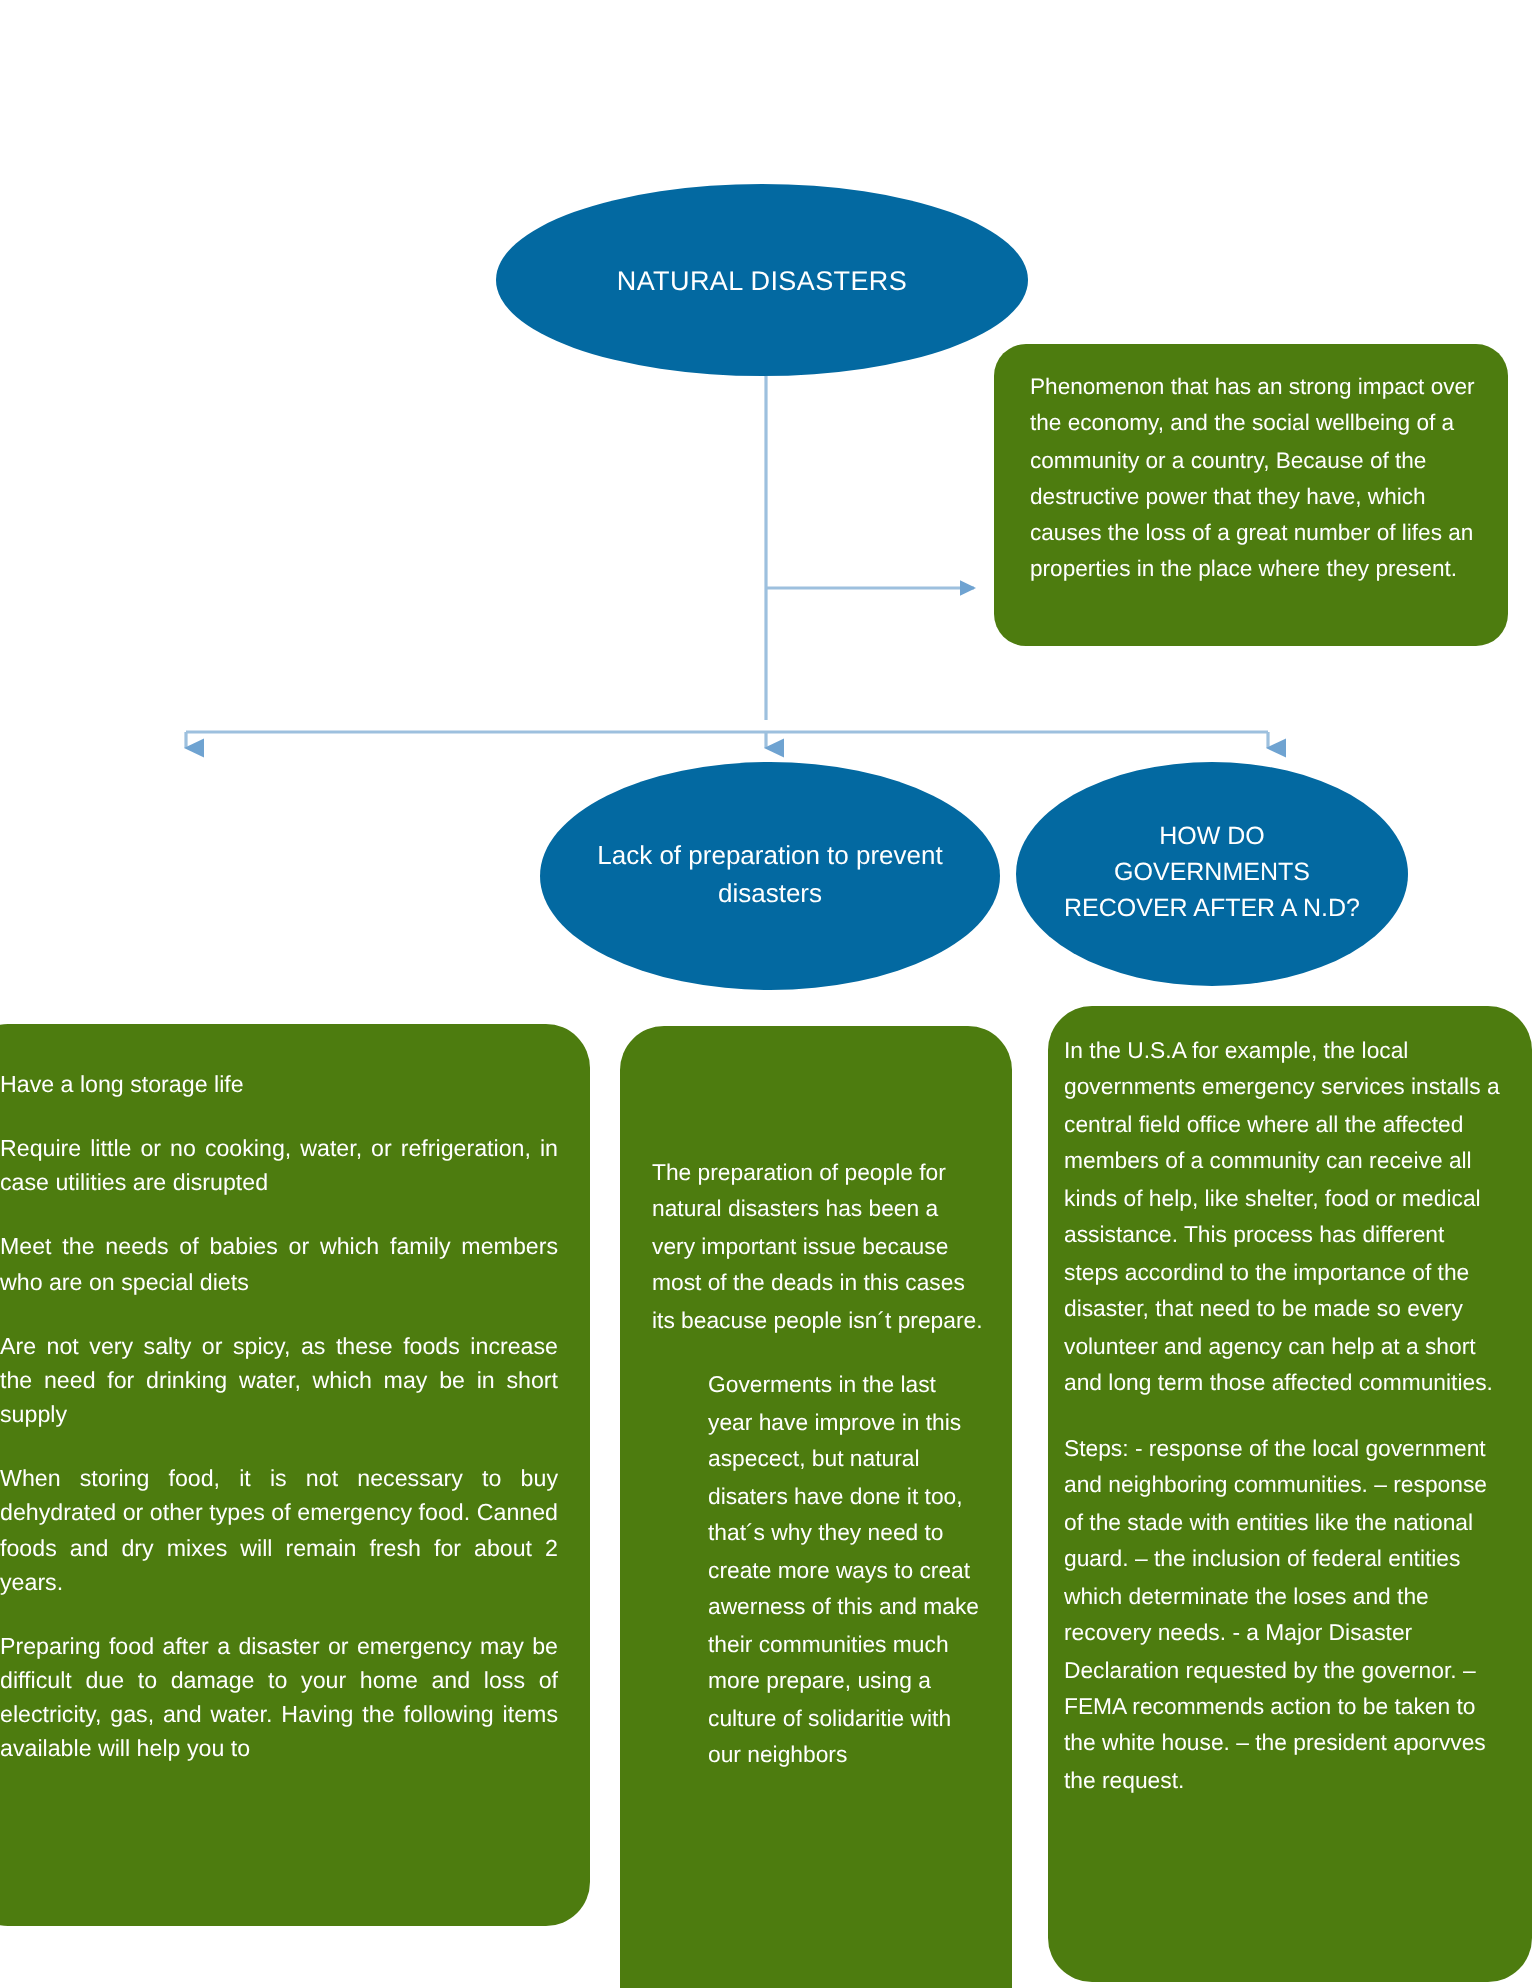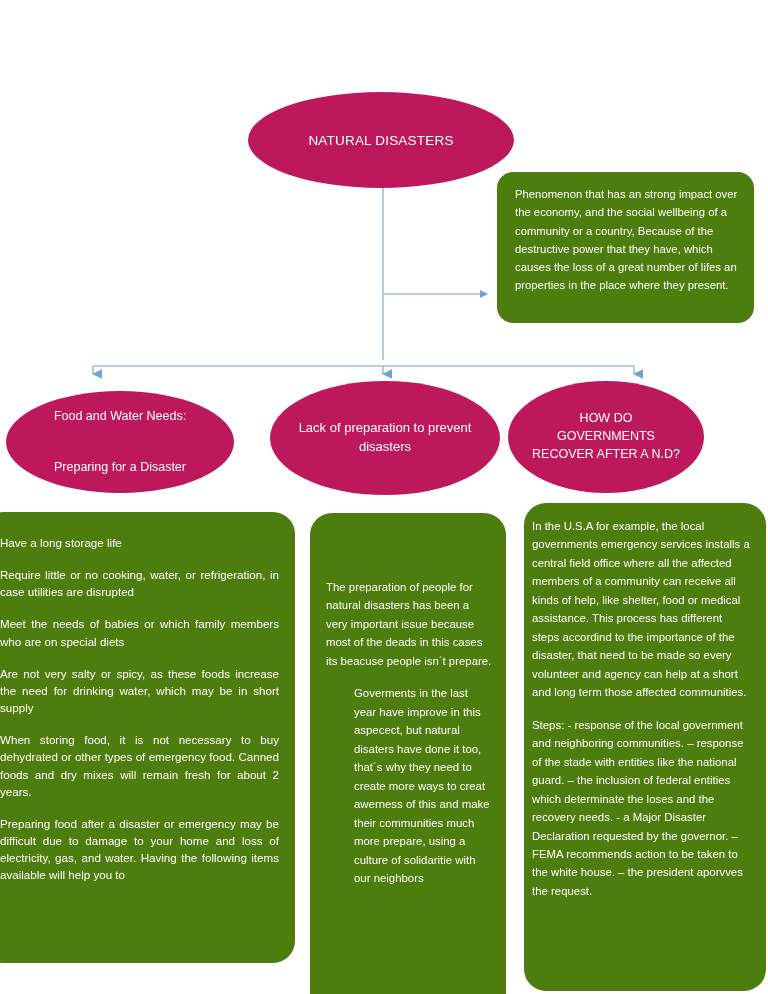--- a/index.html
+++ b/index.html
@@ -19,21 +19,21 @@
   .canvas {
     position: absolute;
     left: 0; top: 0;
     width: 768px;
     height: 994px;
   }
 
   
   .ellipse {
     position: absolute;
-    background: #be185d;
+    background: #0369a1;
     border-radius: 50%;
     display: flex;
     align-items: center;
     justify-content: center;
     text-align: center;
     box-sizing: border-box;
   }
 
   #node-root {
     left: 248px;
@@ -171,23 +171,20 @@
   </svg>
 
   <div class="ellipse" id="node-root">
     <span class="ellipse-text">NATURAL DISASTERS</span>
   </div>
 
   <div class="rbox" id="box-definition">
     <span>Phenomenon that has an strong impact over the economy, and the social wellbeing of a community or a country, Because of the destructive power that they have, which causes the loss of a great number of  lifes an properties in the place where they present.</span>
   </div>
 
-  <div class="ellipse" id="node-food">
-    <span class="ellipse-text"><span>Food and Water Needs:</span><br><br><span>Preparing  for a Disaster</span></span>
-  </div>
 
   <div class="ellipse" id="node-lack">
     <span class="ellipse-text">Lack of preparation to prevent disasters</span>
   </div>
 
   <div class="ellipse" id="node-gov">
     <span class="ellipse-text">HOW DO GOVERNMENTS RECOVER AFTER A N.D?</span>
   </div>
 
   <div class="rbox" id="box-food-detail">

